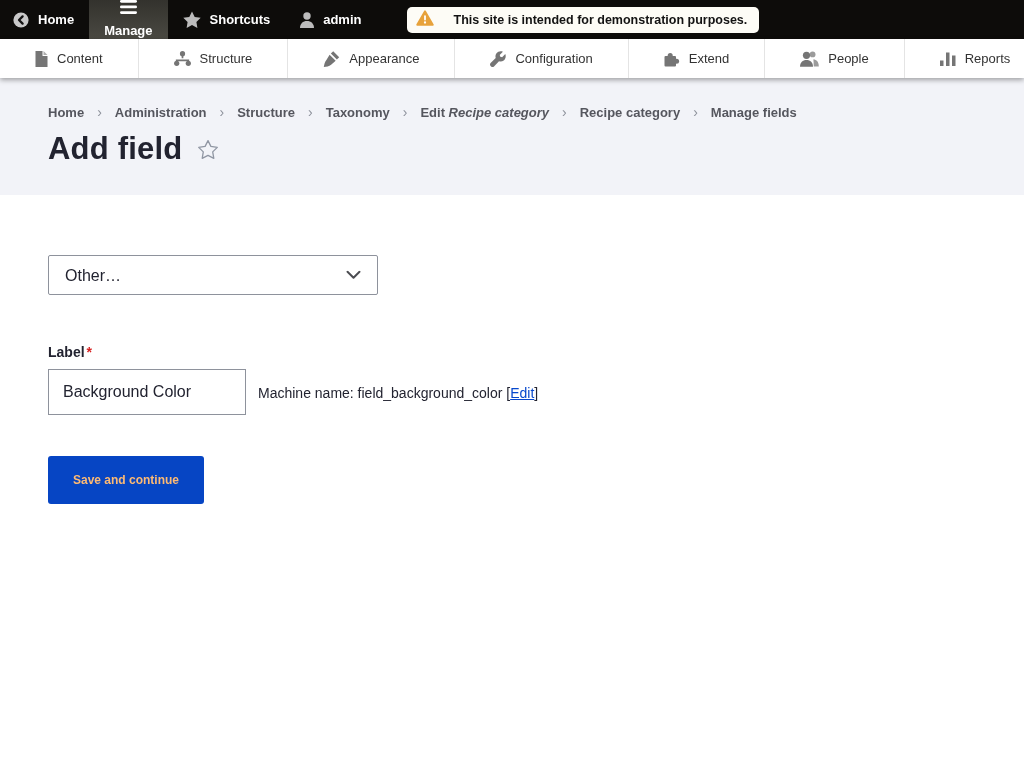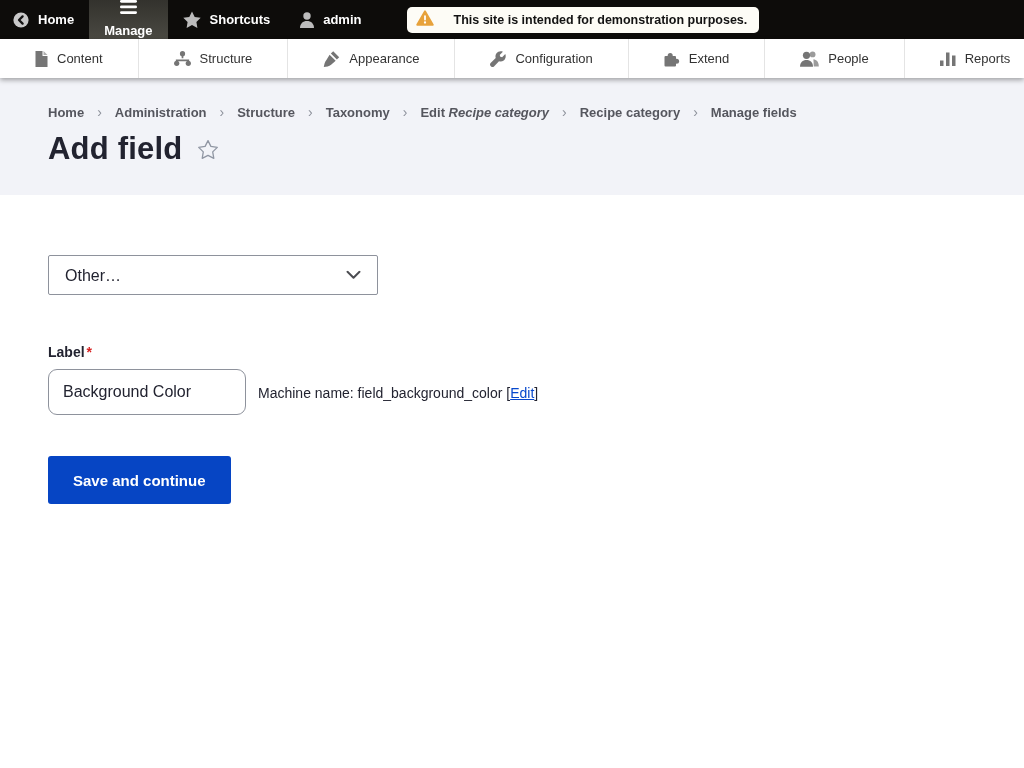--- a/index.html
+++ b/index.html
@@ -87,35 +87,35 @@
     font-family: "Liberation Sans", sans-serif; cursor: pointer;
   }
   .select-wrap .chev {
     position: absolute; right: 17px; top: 50%; transform: translateY(-50%);
     pointer-events: none; display: flex;
   }
 
   .label-item { margin-top: 49px; display: flex; align-items: flex-end; }
   .text-input {
     width: 198px; height: 46px;
-    border: 1px solid #8e929c; border-radius: 9px;
+    border: 1px solid #8e929c; border-radius: 0;
     padding: 0 14px; font-size: 16px; color: #222330;
     font-family: "Liberation Sans", sans-serif; background: #fff;
   }
   .machine-name {
     margin-left: 12px; margin-bottom: 14px;
     font-size: 14px; color: #222330; white-space: nowrap;
   }
   .machine-name a { color: #0748cd; text-decoration: underline; cursor: pointer; }
 
   .submit-btn {
     margin-top: 41px; height: 48px; padding: 0 25px;
-    background: #0645c4; color: #ffffff;
+    background: #0645c4; color: #fdba74;
     border: none; border-radius: 3px;
-    font-size: 15px; font-weight: 700; font-family: "Liberation Sans", sans-serif;
+    font-size: 12px; font-weight: 700; font-family: "Liberation Sans", sans-serif;
     cursor: pointer; display: inline-flex; align-items: center;
   }
 </style>
 </head>
 <body>
 
 <div class="toolbar-top">
   <div class="tb-item" style="padding-left:13px">
     <span class="icn">
       <svg width="16" height="16" viewBox="0 0 16 16">

